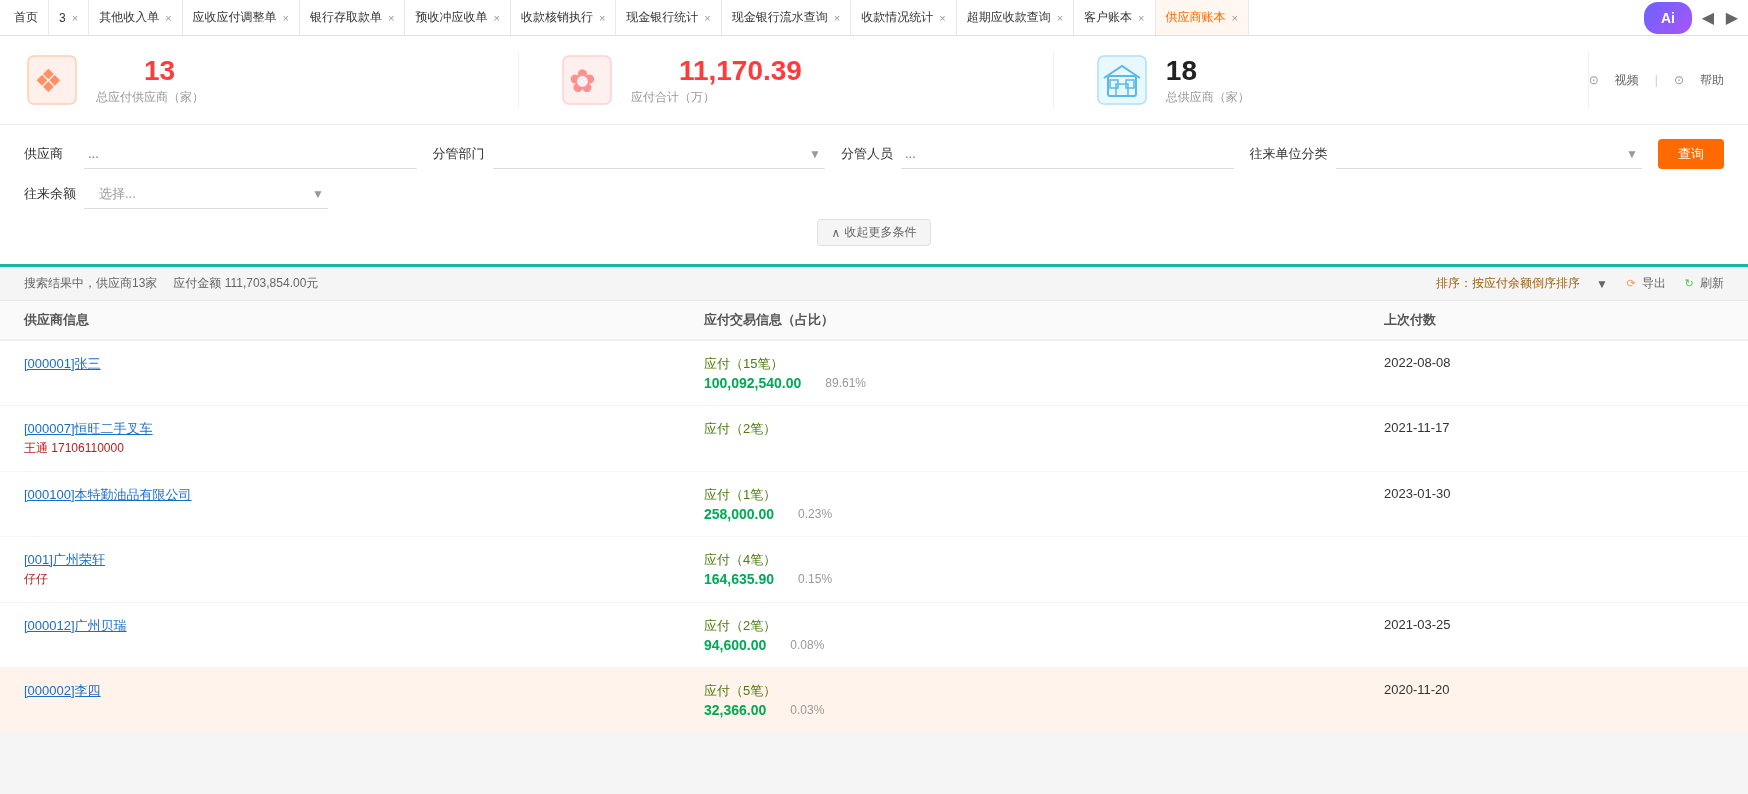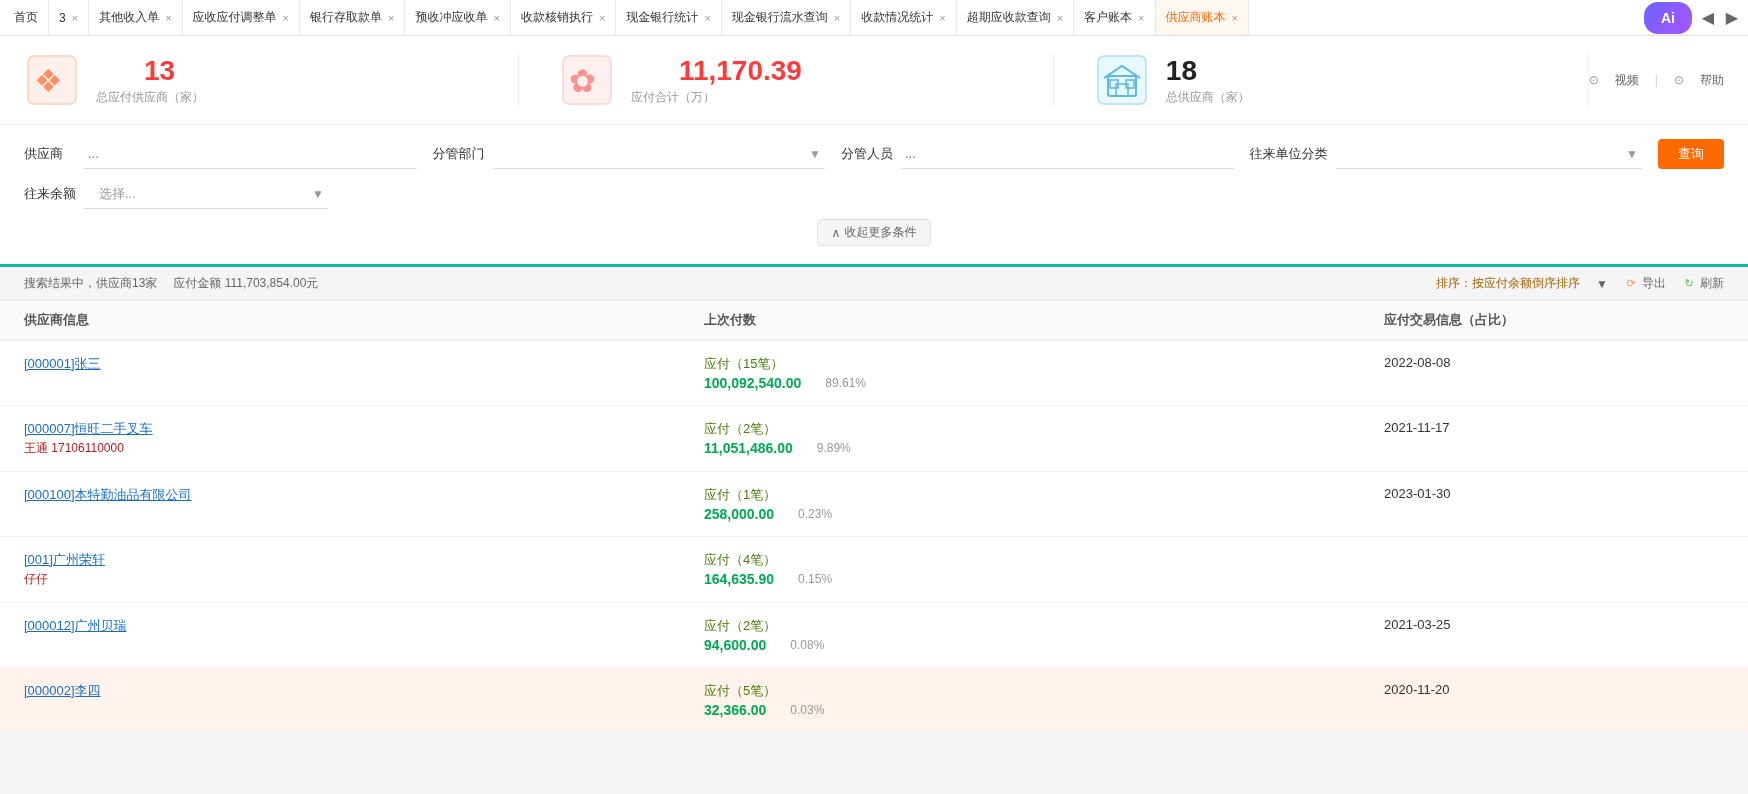--- a/index.html
+++ b/index.html
@@ -433,43 +433,39 @@
     <button class="action-btn">
       <span class="action-btn-icon" style="color:#55bb55;">↻</span>
       <span>刷新</span>
     </button>
   </div>
 </div>
 
 <div class="table-area">
   <div class="table-header">
     <div class="th">供应商信息</div>
+    <div class="th">应付交易信息（占比）</div>
     <div class="th">上次付数</div>
-    <div class="th">应付交易信息（占比）</div>
   </div>
   <div id="table-body">
       <div class="table-row-item">
         <div><a class="supplier-link" href="#">[000001]张三</a></div>
         <div class="payable-col">
           <div class="payable-label">应付（15笔）</div>
           <div style="display: flex; align-items: center; gap: 12px;">
             <span class="payable-amount">100,092,540.00</span>
             <span class="payable-percent">89.61%</span>
           </div>
         </div>
         <div class="last-pay">2022-08-08</div>
       </div>
       <div class="table-row-item">
         <div><a class="supplier-link" href="#">[000007]恒旺二手叉车</a><div class="supplier-sub">王通  17106110000</div></div>
         <div class="payable-col">
           <div class="payable-label">应付（2笔）</div>
-          <div style="display: flex; align-items: center; gap: 12px;">
-            <span class="payable-amount">11,051,486.00</span>
-            <span class="payable-percent">9.89%</span>
-          </div>
         </div>
         <div class="last-pay">2021-11-17</div>
       </div>
       <div class="table-row-item">
         <div><a class="supplier-link" href="#">[000100]本特勤油品有限公司</a></div>
         <div class="payable-col">
           <div class="payable-label">应付（1笔）</div>
           <div style="display: flex; align-items: center; gap: 12px;">
             <span class="payable-amount">258,000.00</span>
             <span class="payable-percent">0.23%</span>

